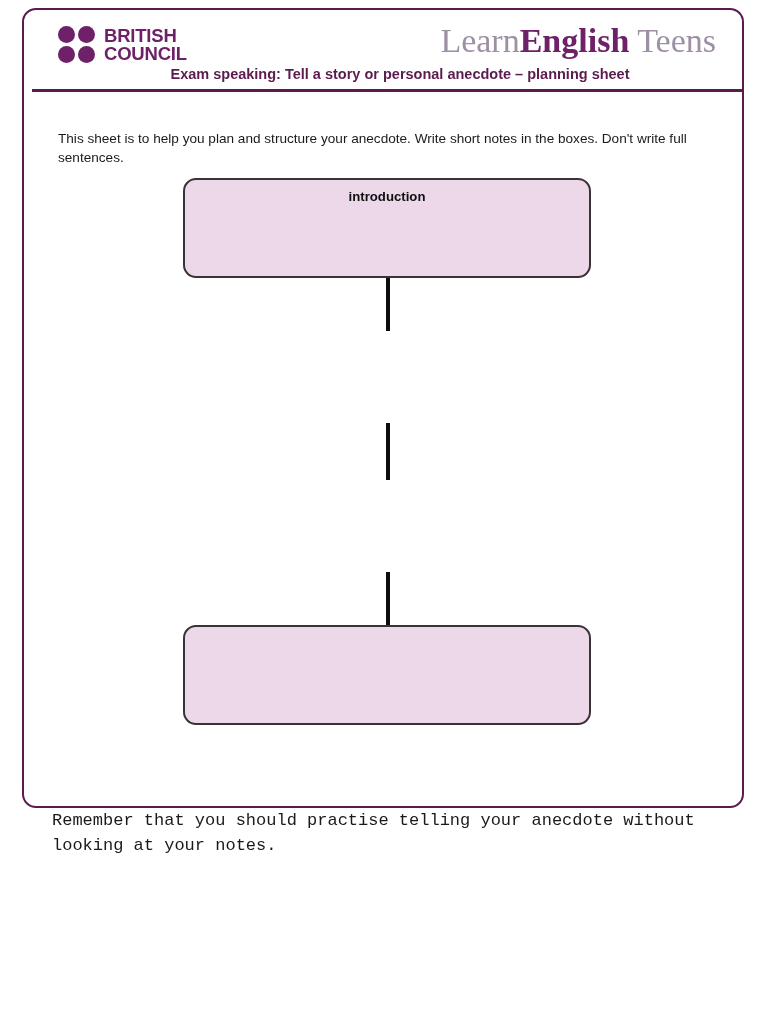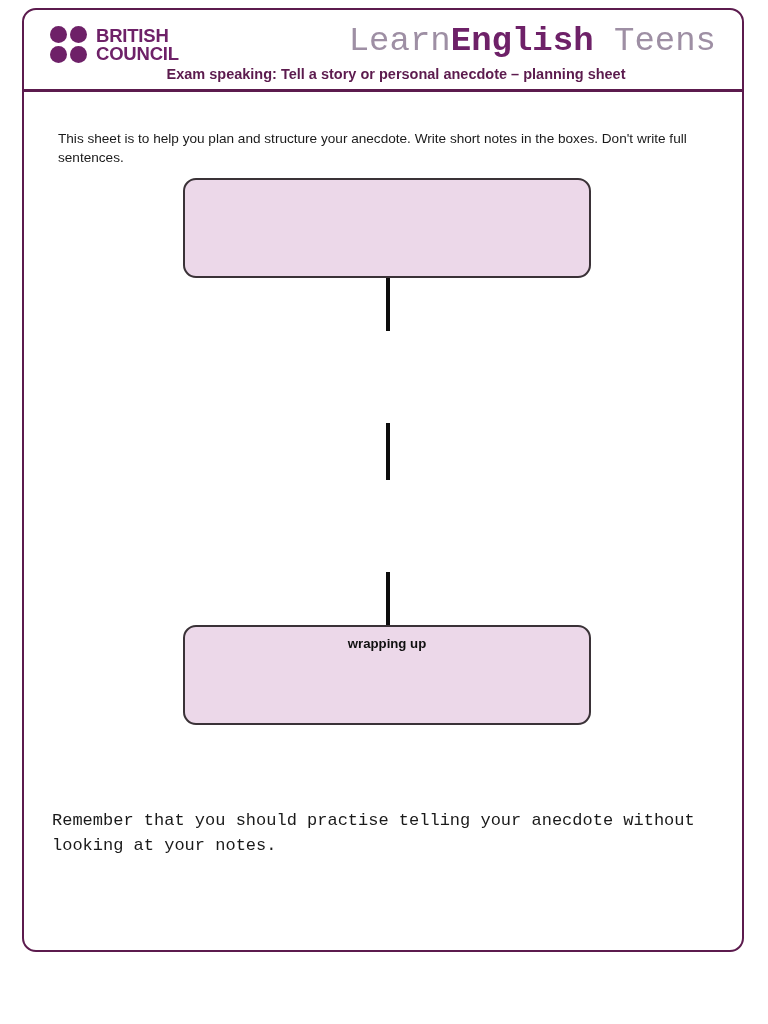--- a/index.html
+++ b/index.html
@@ -14,25 +14,26 @@
     font-family: "Liberation Sans", sans-serif;
     color: #1a1a1a;
     overflow: hidden;
   }
 
   .page {
     position: absolute;
     left: 22px;
     top: 8px;
     width: 722px;
-    height: 944px;
+    height: 800px;
     border: 2.5px solid #5c1b4e;
     border-radius: 14px;
     box-sizing: border-box;
     background: #ffffff;
+    padding-left: 8px;
   }
 
   
   .header {
     position: relative;
     height: 78px;
   }
 
   .bc-logo {
     position: absolute;
@@ -65,21 +66,21 @@
     font-family: "Liberation Sans", sans-serif;
   }
 
   .let-logo {
     position: absolute;
     right: 26px;
     top: 14px;
     font-size: 34px;
     line-height: 1;
     white-space: nowrap;
-    font-family: Liberation Mono, monospace;
+    font-family: Liberation Serif, serif;
   }
   .let-learn { color: #9e8fa4; font-weight: 400; }
   .let-english { color: #6e2168; font-weight: bold; }
   .let-teens { color: #9e8fa4; font-weight: 400; }
 
   .subtitle {
     position: absolute;
     left: 0;
     right: 0;
     top: 56px;
@@ -224,33 +225,33 @@
     <div class="rule"></div>
   </div>
 
   <div class="content">
 
     <p class="intro">This sheet is to help you plan and structure your anecdote. Write short notes in the boxes. Don't write full sentences.</p>
 
     <div class="flow">
 
       <div class="box box-1">
+        <span class="box-label">introduction</span>
         <span class="box-notes"></span>
       </div>
 
       <div class="connector conn-1"></div>
 
 
       <div class="connector conn-2"></div>
 
 
       <div class="connector conn-3"></div>
 
       <div class="box box-4">
-        <span class="box-label">wrapping up</span>
         <span class="box-notes"></span>
       </div>
     </div>
 
     <p class="remember">Remember that you should practise telling your anecdote without looking at your notes.</p>
 
 
   </div>
 </div>
 

